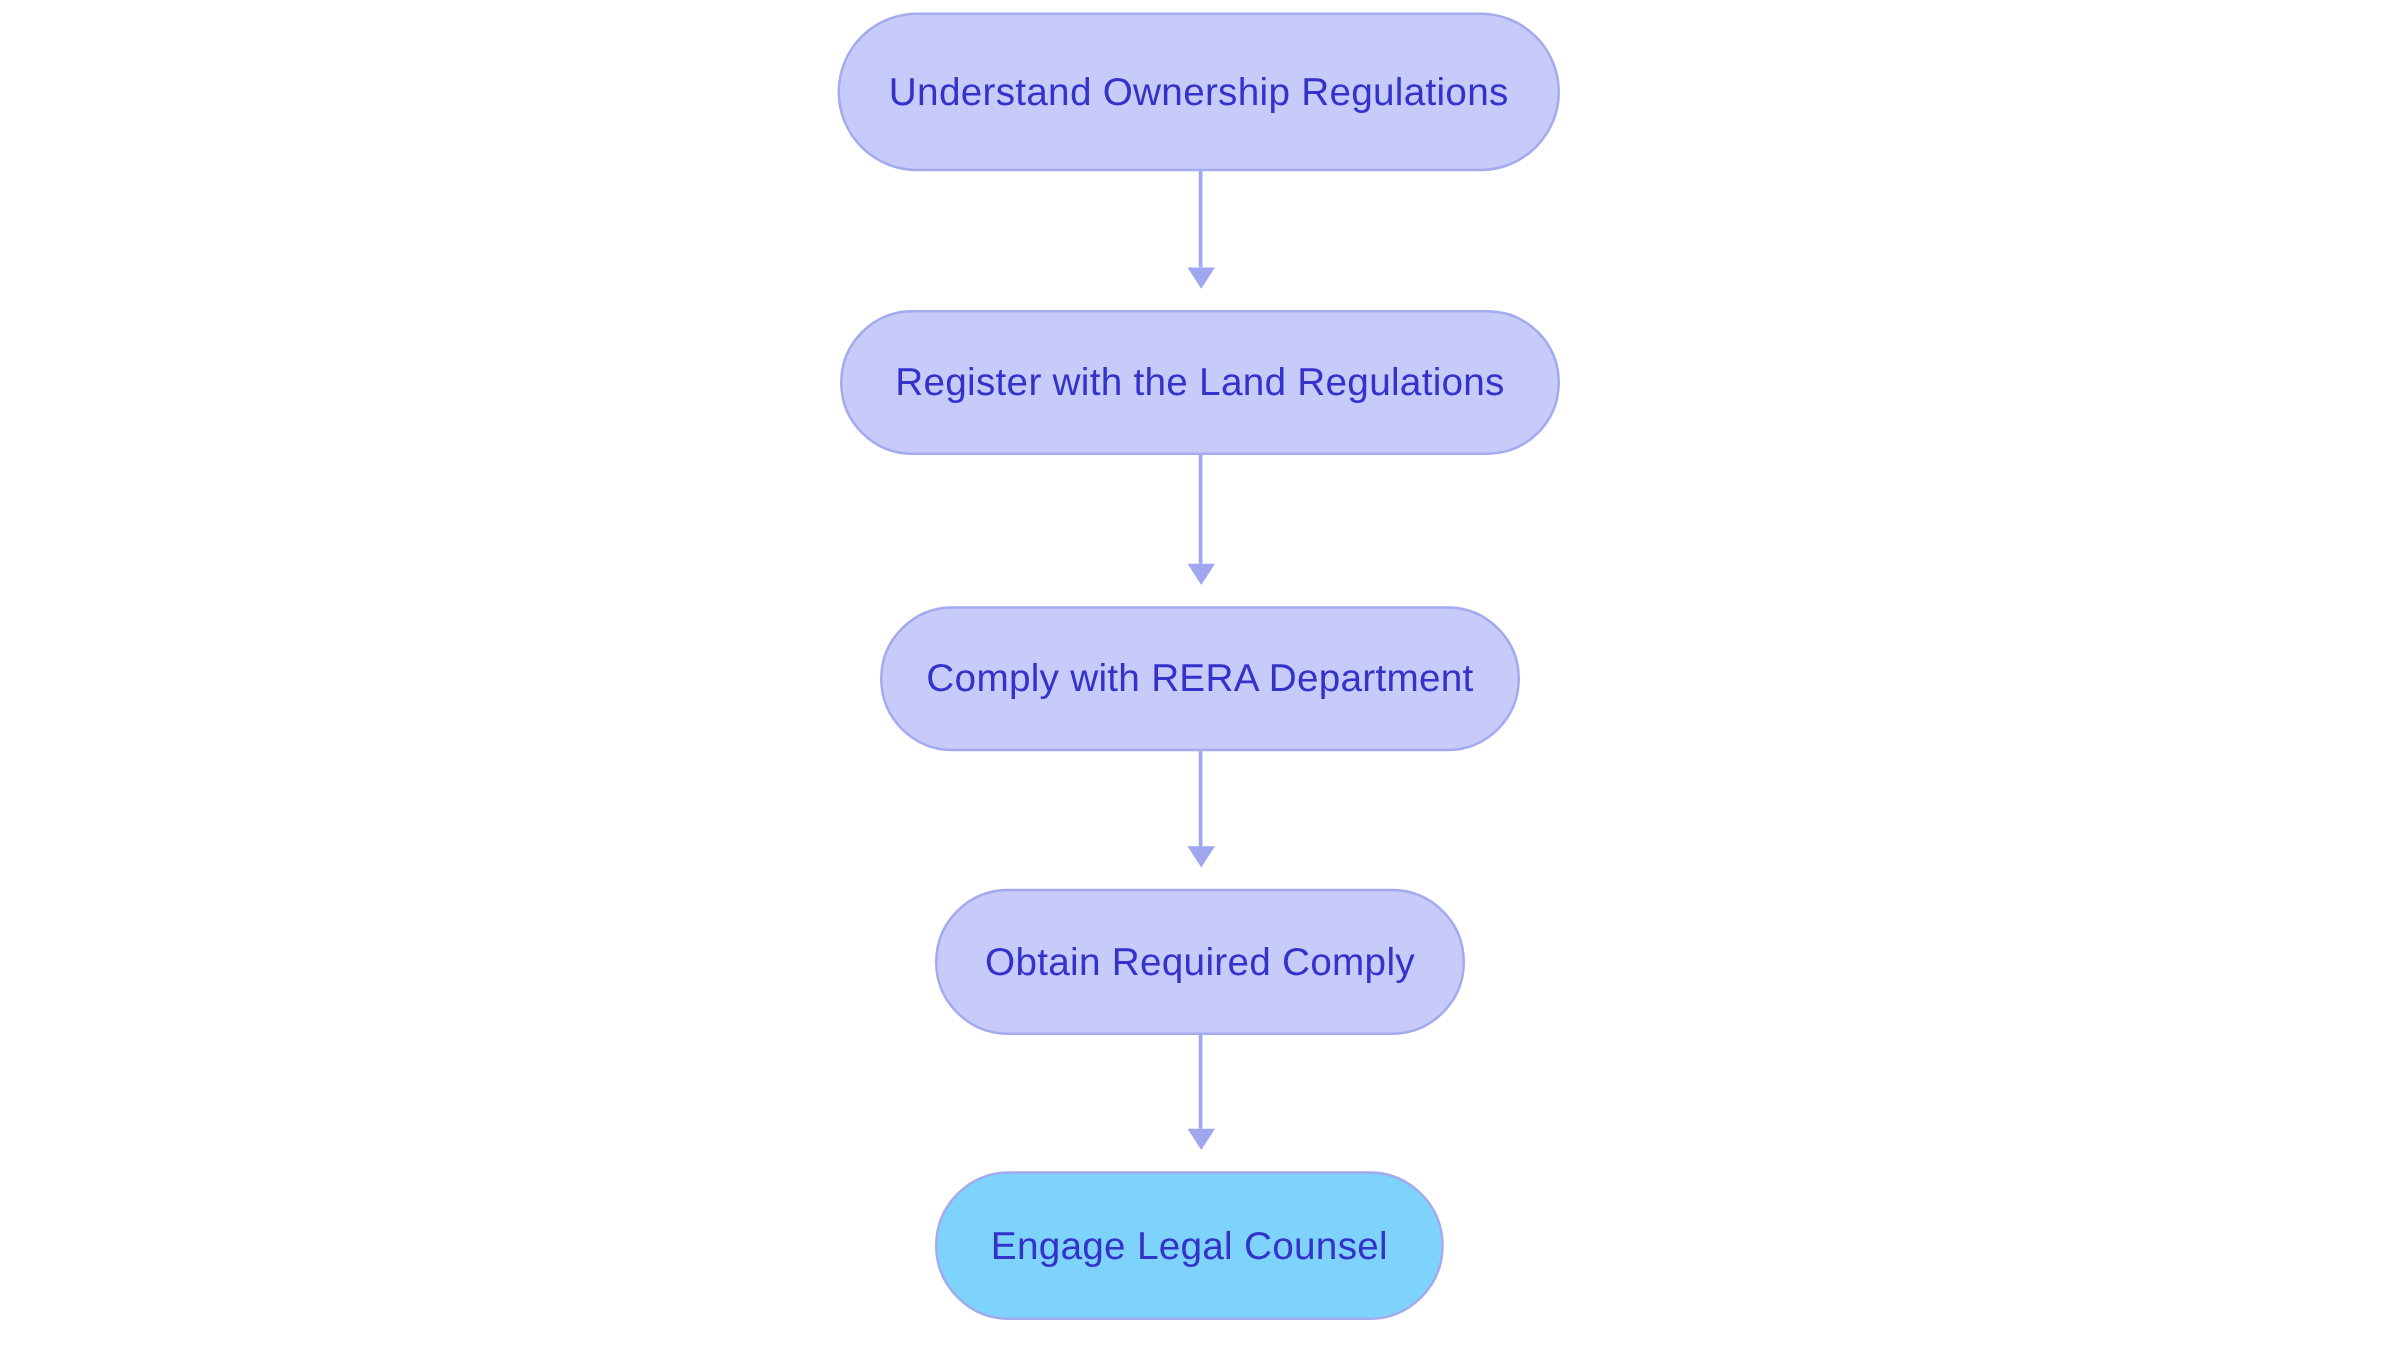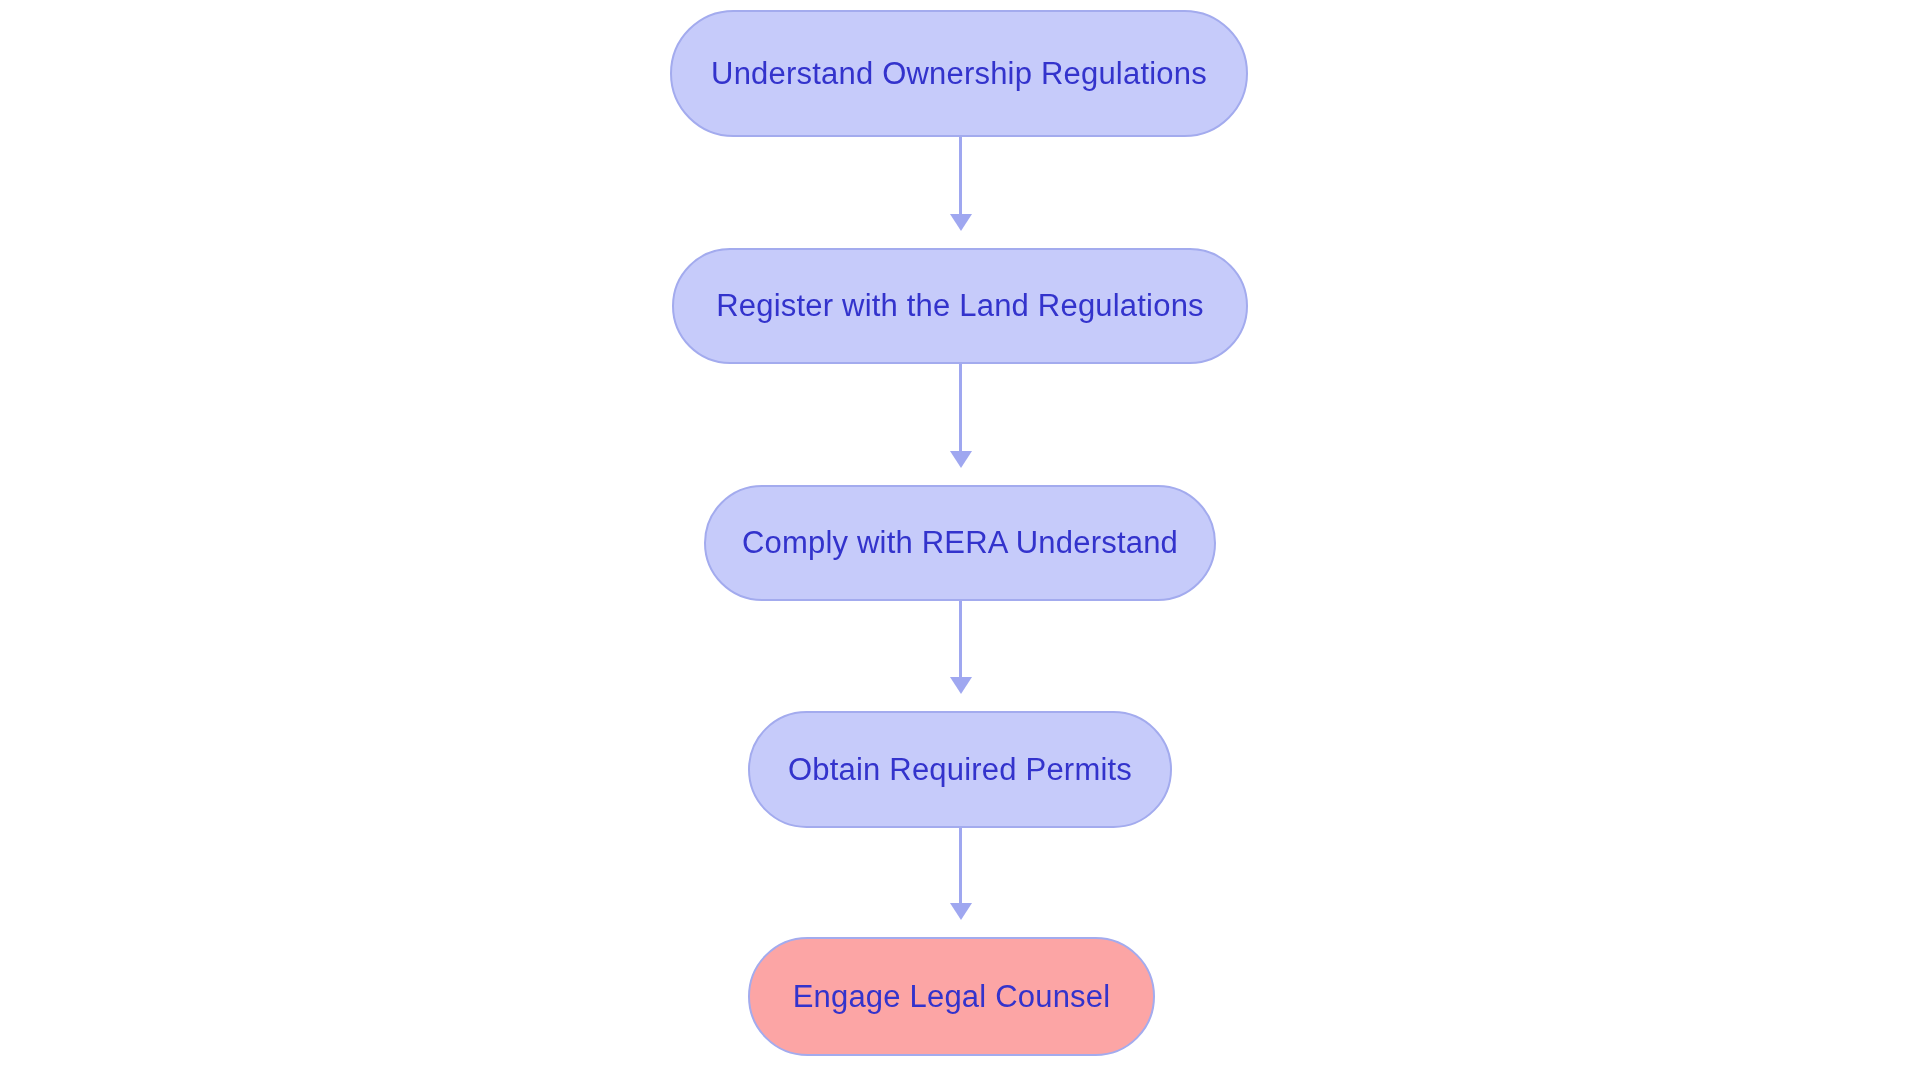--- a/index.html
+++ b/index.html
@@ -88,23 +88,23 @@
         </div>
       </div>
     <div id="nodes-layer">
         <div class="node" style="left: 670px; top: 10px; width: 578px; height: 127px; background: rgb(198, 203, 250); border-color: rgb(163, 171, 238);">
           <span class="node-label" style="color: rgb(51, 51, 204);">Understand Ownership Regulations</span>
         </div>
         <div class="node" style="left: 672px; top: 248px; width: 576px; height: 116px; background: rgb(198, 203, 250); border-color: rgb(163, 171, 238);">
           <span class="node-label" style="color: rgb(51, 51, 204);">Register with the Land Regulations</span>
         </div>
         <div class="node" style="left: 704px; top: 485px; width: 512px; height: 116px; background: rgb(198, 203, 250); border-color: rgb(163, 171, 238);">
-          <span class="node-label" style="color: rgb(51, 51, 204);">Comply with RERA Understand</span>
+          <span class="node-label" style="color: rgb(51, 51, 204);">Comply with RERA Department</span>
         </div>
         <div class="node" style="left: 748px; top: 711px; width: 424px; height: 117px; background: rgb(198, 203, 250); border-color: rgb(163, 171, 238);">
-          <span class="node-label" style="color: rgb(51, 51, 204);">Obtain Required Permits</span>
+          <span class="node-label" style="color: rgb(51, 51, 204);">Obtain Required Comply</span>
         </div>
-        <div class="node" style="left: 748px; top: 937px; width: 407px; height: 119px; background: #fca5a5; border-color: rgb(163, 171, 238);">
+        <div class="node" style="left: 748px; top: 937px; width: 407px; height: 119px; background: #7dd3fc; border-color: rgb(163, 171, 238);">
           <span class="node-label" style="color: rgb(51, 51, 204);">Engage Legal Counsel</span>
         </div>
       </div>
   </div>
 </div>
 
 </body></html>

